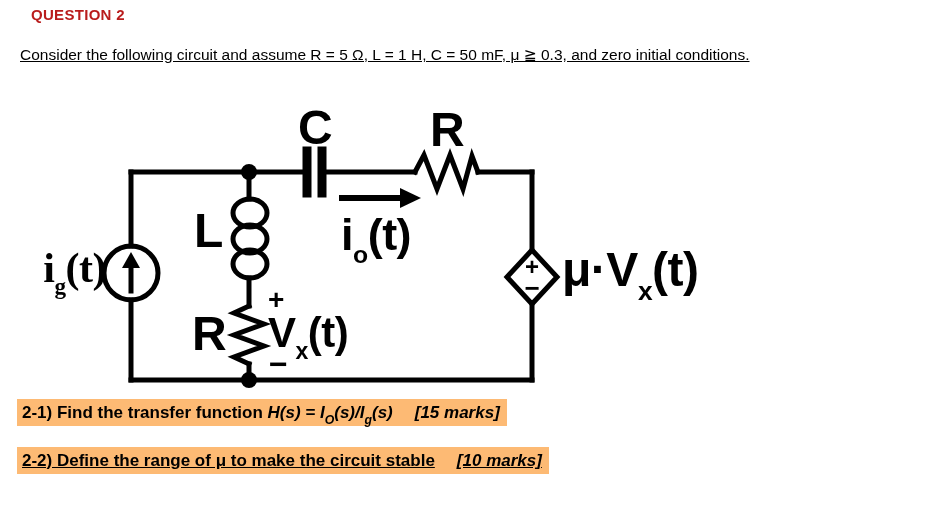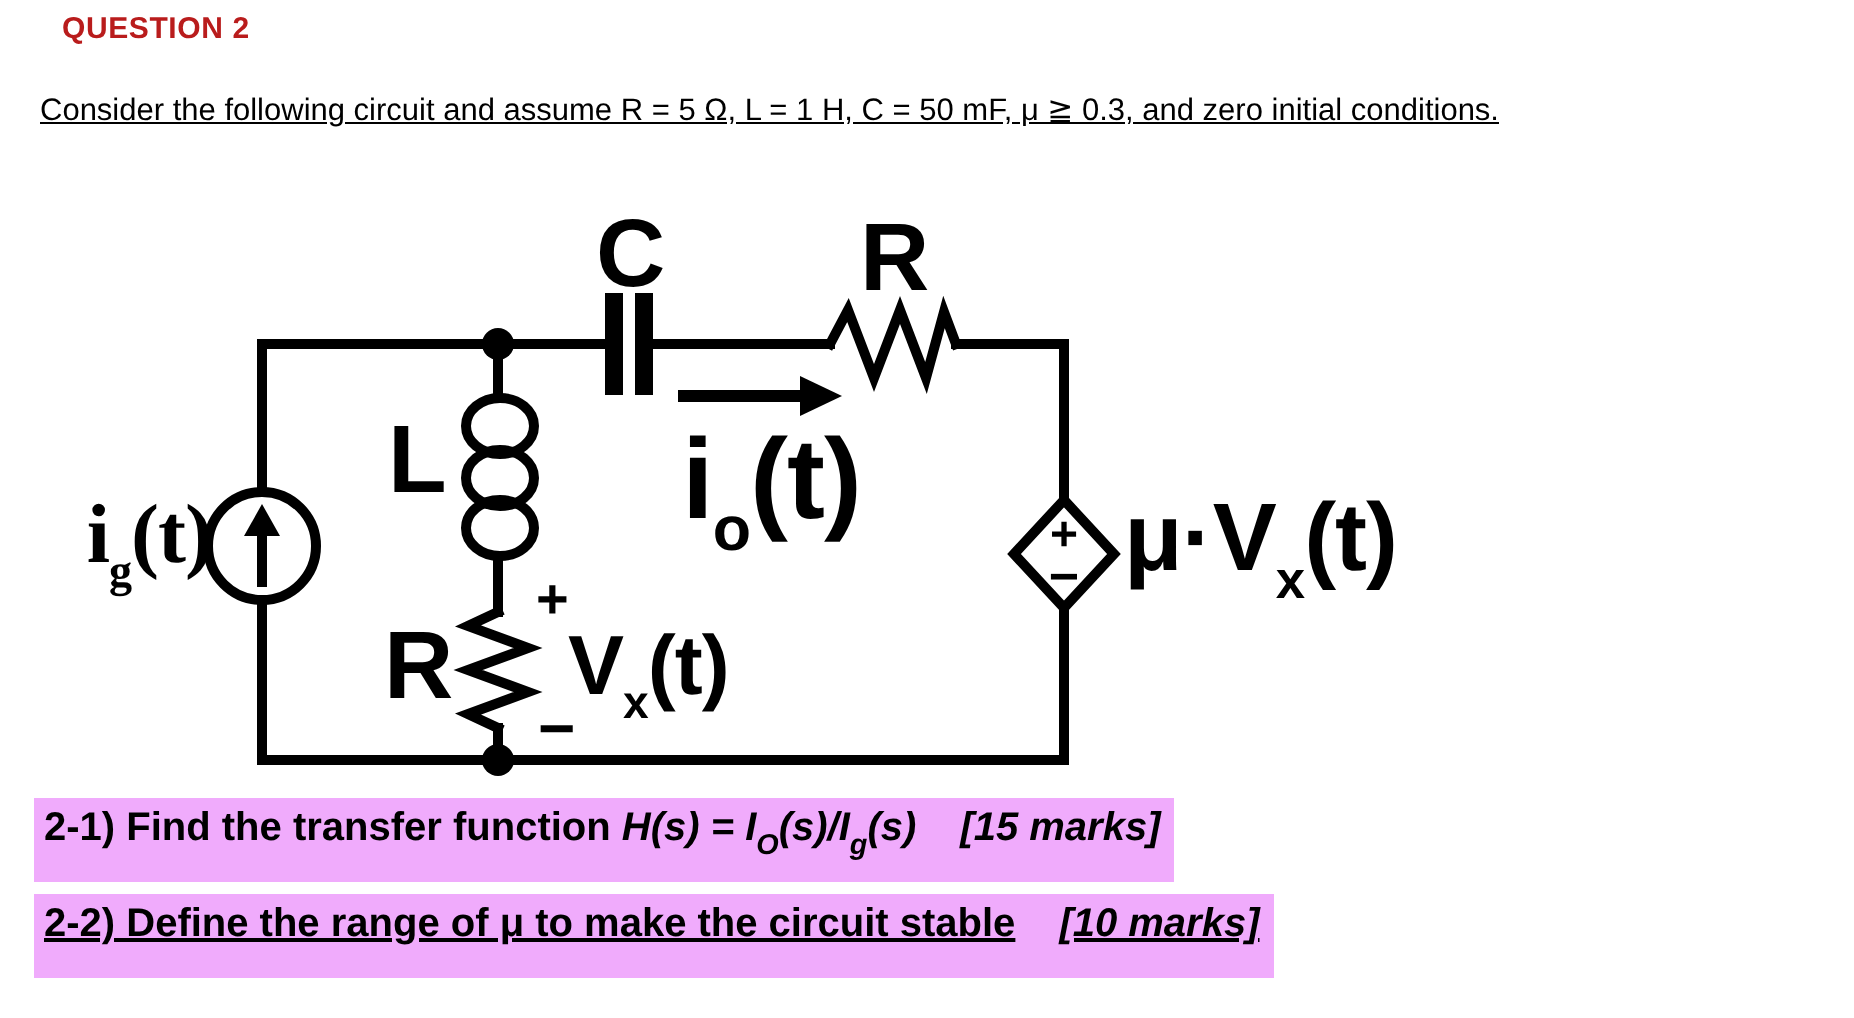--- a/index.html
+++ b/index.html
@@ -16,30 +16,30 @@
   }
   
   .clabel{
     font-weight:bold;color:#000;line-height:1;white-space:nowrap;letter-spacing:-.5px;
   }
   .clabel sub{font-size:.55em;position:relative;top:.12em;line-height:0;}
   .lbl-ig{left:14px;top:247px;font-size:42px;width:92px;text-align:right;font-family:Liberation Serif, serif;}
   .lbl-L{left:194px;top:207px;font-size:48px;}
   .lbl-C{left:298px;top:104px;font-size:48px;}
   .lbl-Rtop{left:430px;top:106px;font-size:48px;}
-  .lbl-io{left:341px;top:212px;font-size:57px;}
+  .lbl-io{left:341px;top:212px;font-size:45px;}
   .lbl-Rvert{left:192px;top:310px;font-size:48px;}
   .lbl-vxplus{left:268px;top:286px;font-size:28px;}
-  .lbl-vx{left:284px;top:312px;font-size:42px;}
+  .lbl-vx{left:268px;top:312px;font-size:42px;}
   .lbl-vxminus{left:269px;top:348px;font-size:32px;}
   .lbl-mu{left:562px;top:246px;font-size:48px;}
   
   .task{
-    left:17px;font-size:20px;font-weight:bold;color:#000;
-    background:#f0abfc;padding:4px 7px 15px 5px;white-space:nowrap;
+    left:17px;font-size:17px;font-weight:bold;color:#000;
+    background:#fdba74;padding:4px 7px 3px 5px;white-space:nowrap;
   }
   .task-1{top:399px;}
   .task-2{top:447px;text-decoration:underline;}
   .task .formula{font-style:italic;}
   .task sub{font-size:.72em;position:relative;top:.15em;line-height:0;font-style:italic;}
   .task .marks{font-style:italic;margin-left:22px;}
   svg text{font-family:"Liberation Sans", sans-serif;}
 </style>
 </head>
 <body>

